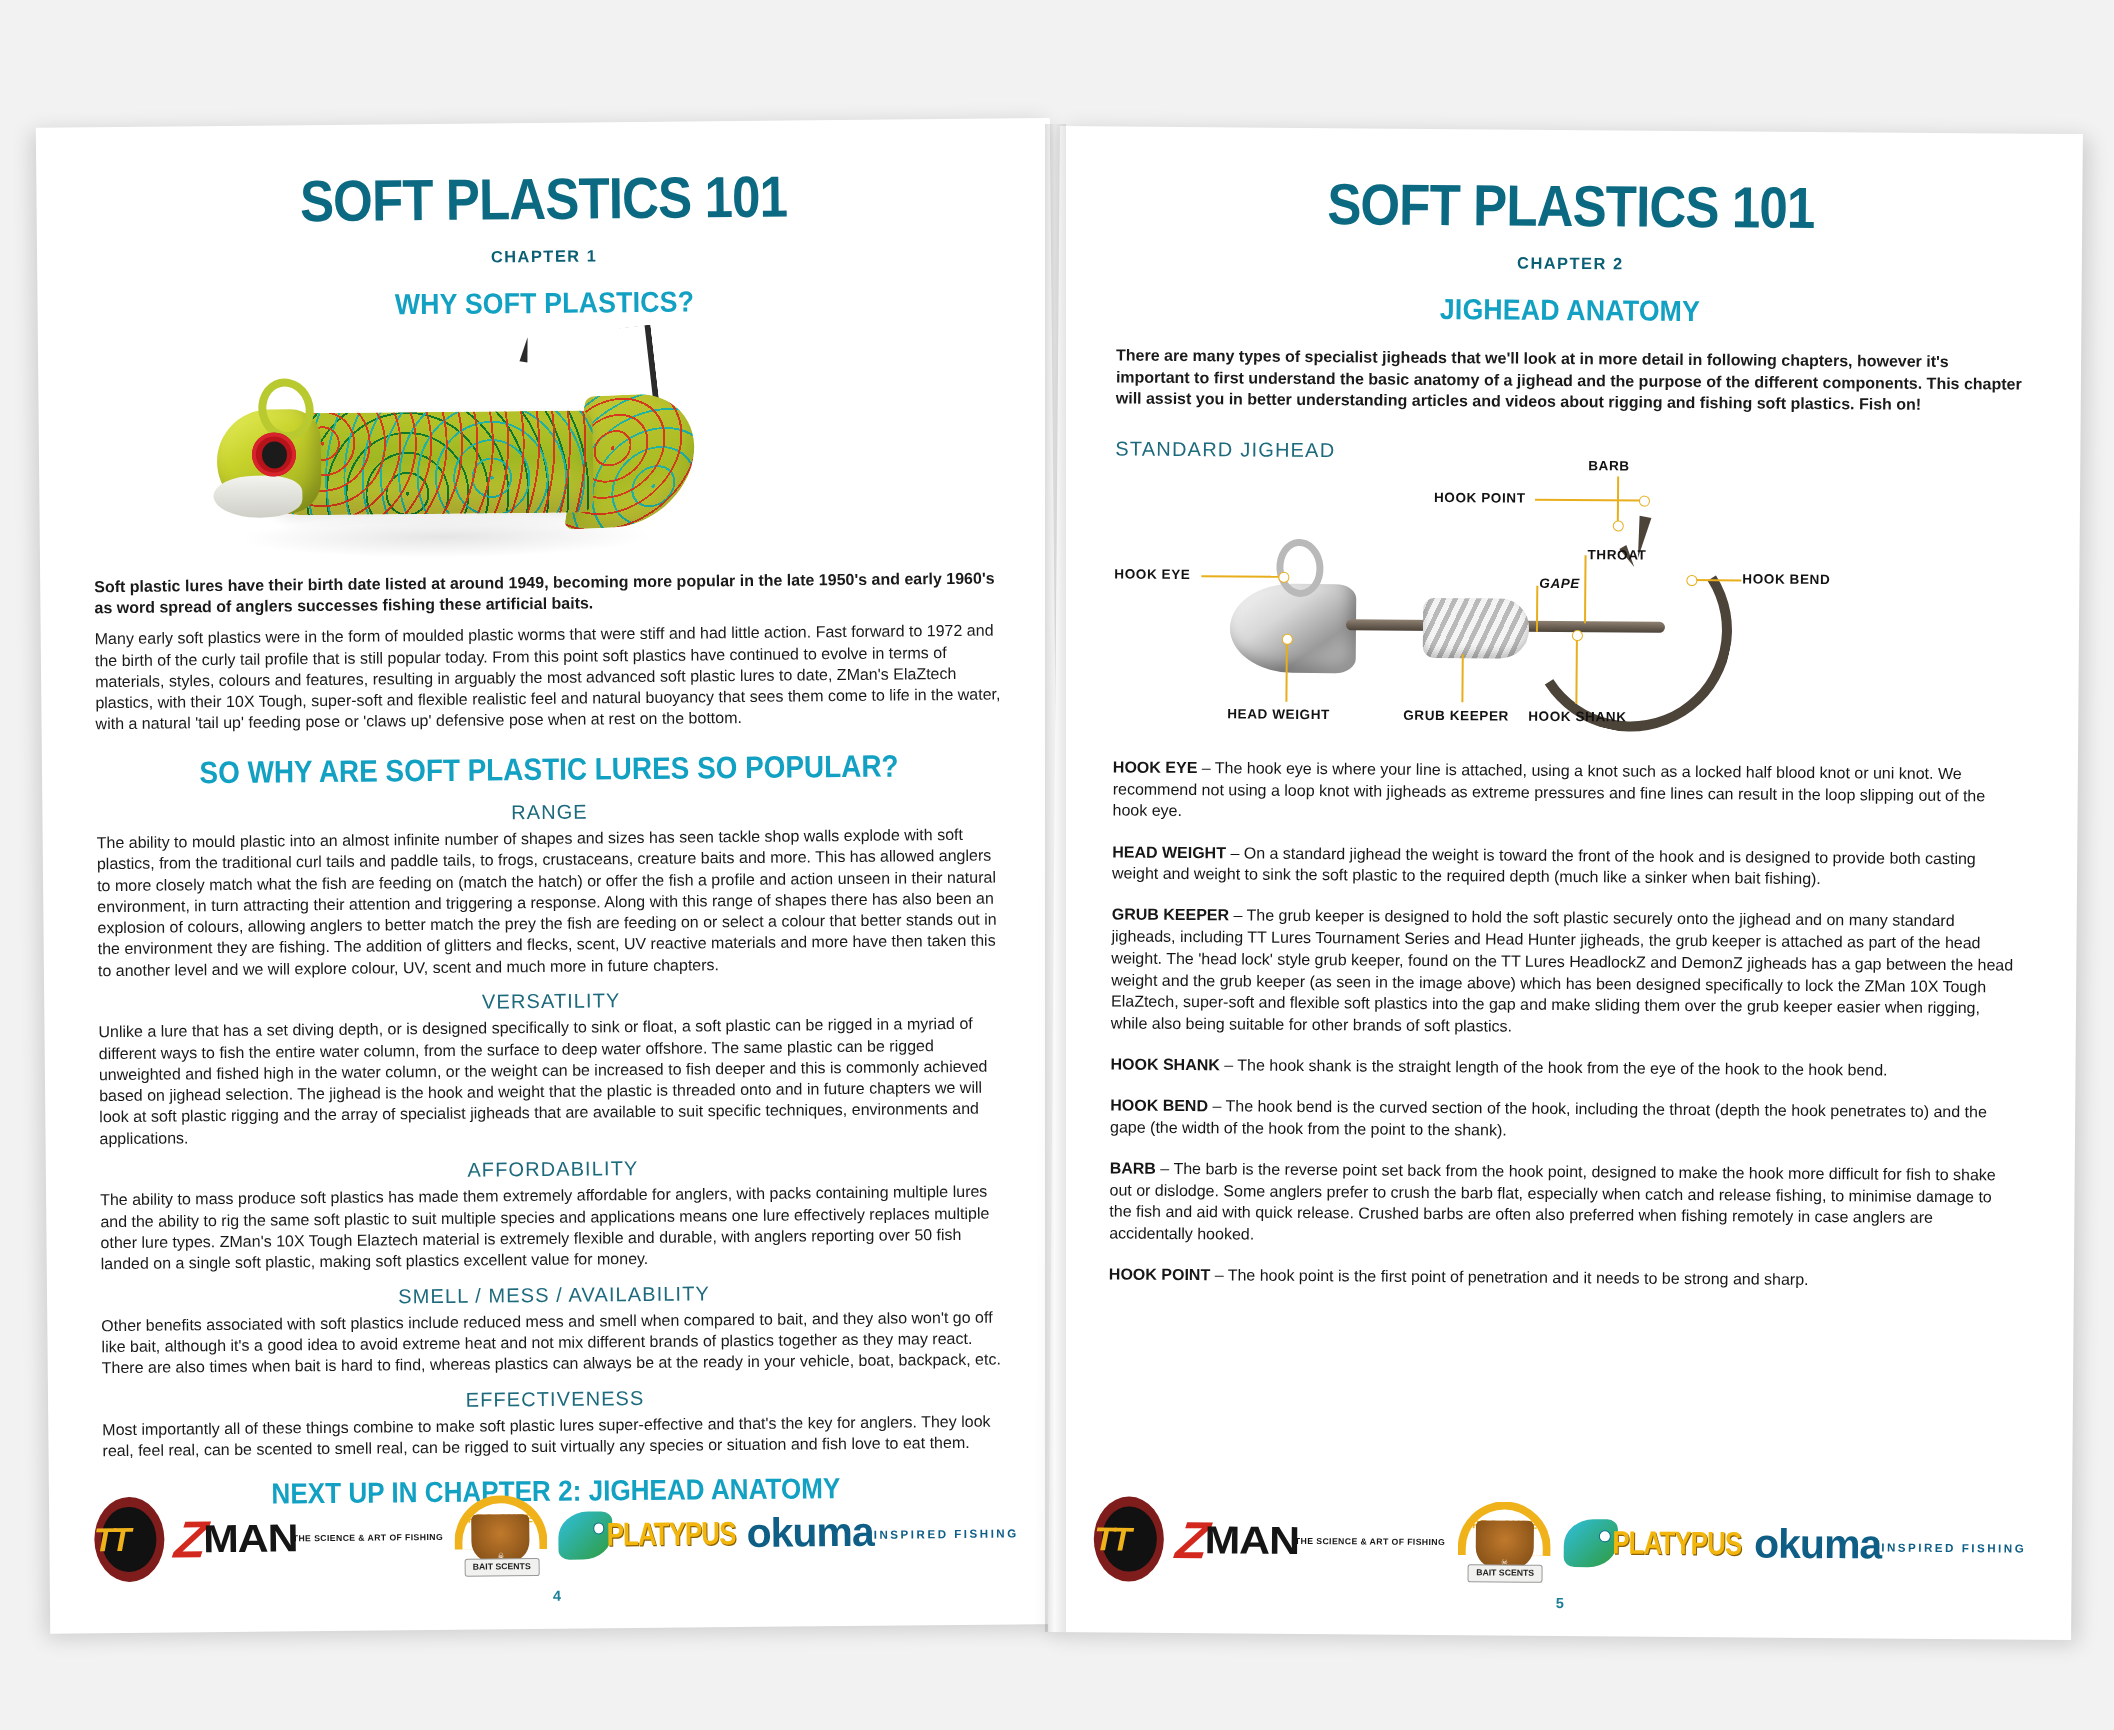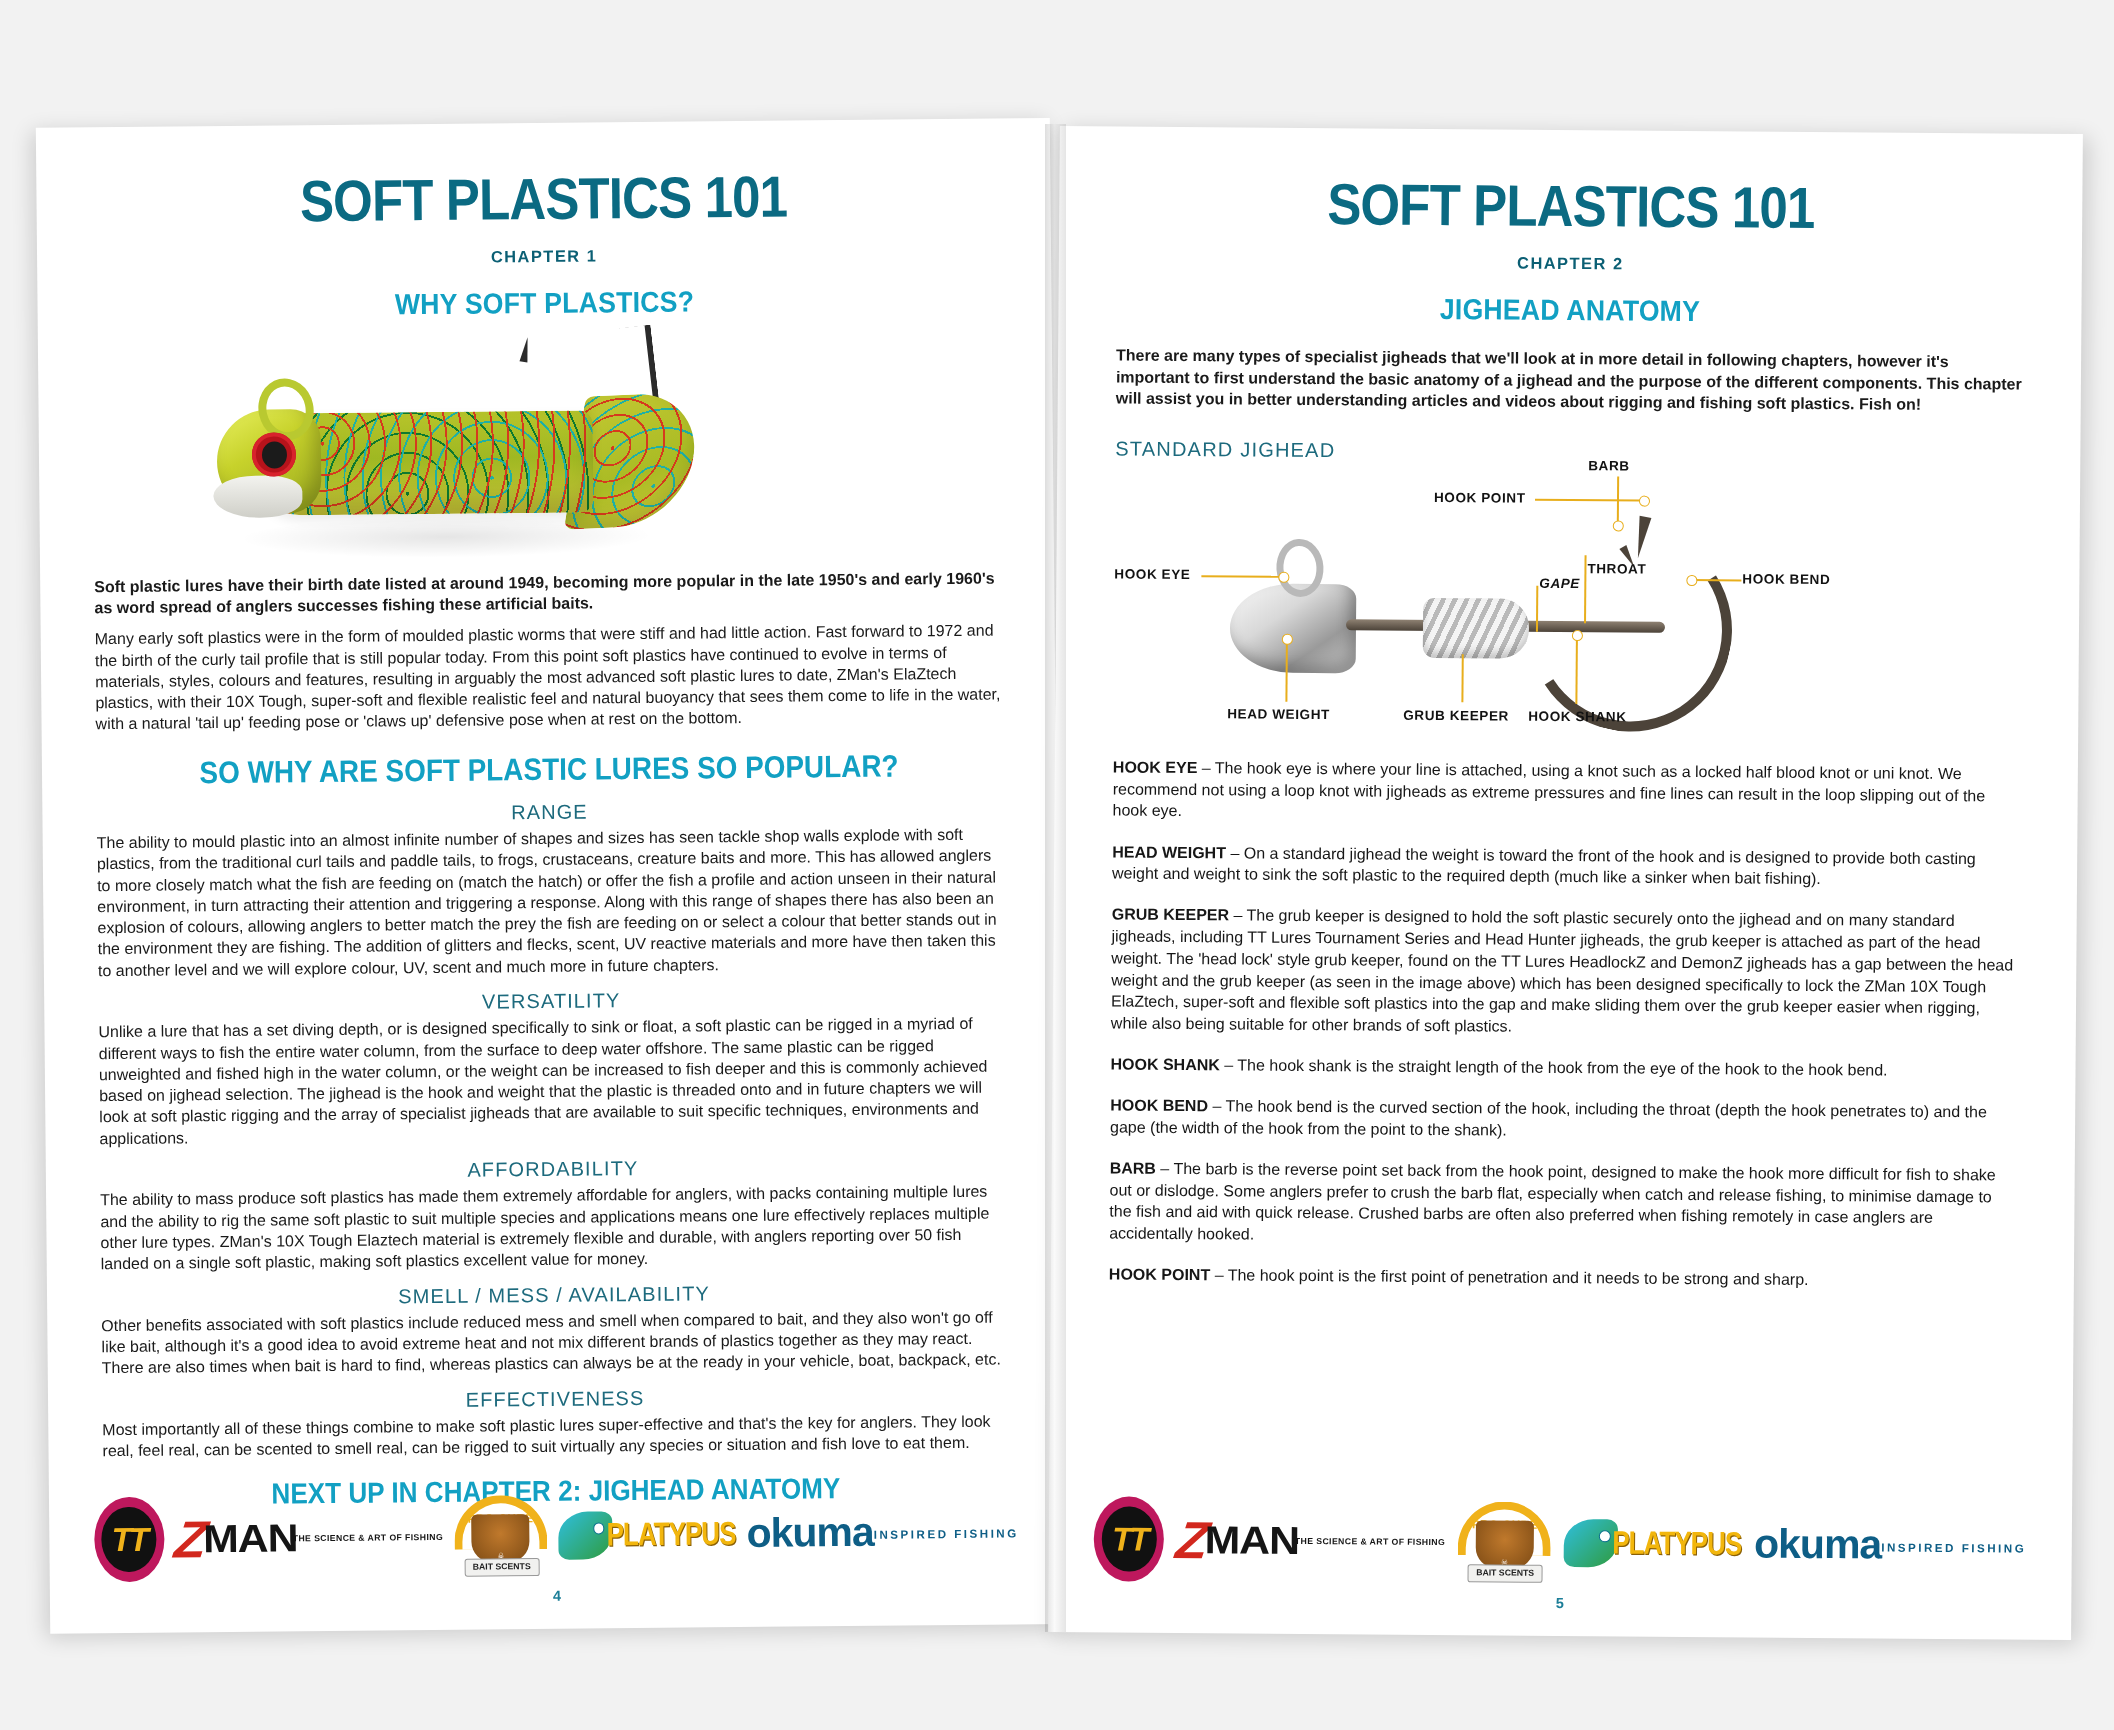--- a/index.html
+++ b/index.html
@@ -190,22 +190,22 @@
   }
 
   
   .logos{
     position:absolute;left:0;right:0;bottom:56px;
     display:flex;align-items:center;justify-content:space-around;
     padding:0 39px;
   }
   .logo{height:75px;display:flex;align-items:center;justify-content:center;}
   .logo-tt{
-    width:70px;height:85px;border-radius:50%;background:#be185d;
-    display:flex;align-items:center;justify-content:center;position:relative;
+    width:70px;height:85px;border-radius:50%;background:#7f1d1d;
+    display:flex;align-items:center;position:relative;
   }
   .logo-tt:before{
     content:"";position:absolute;left:7.7px;top:9.7px;right:7.7px;bottom:9.7px;
     border-radius:50%;background:#111;
   }
   .logo-tt span{
     position:relative;color:#f0b21b;font-weight:bold;font-size:33px;
     font-style:italic;letter-spacing:-2.9px;
   }
   .logo-zman{text-align:center;line-height:1;}
@@ -371,21 +371,21 @@
         <div class="dg-barb"></div>
 
         <div class="dg-label" style="left:473px;top:-11.6px;">BARB</div>
         <div class="dg-line" style="left:502px;top:5.8px;width:1.9px;height:46px;"></div>
         <div class="dg-dot" style="left:498px;top:50px;"></div>
 
         <div class="dg-label" style="left:319px;top:21px;">HOOK POINT</div>
         <div class="dg-line" style="left:420px;top:29px;width:106px;height:1.9px;"></div>
         <div class="dg-dot" style="left:524px;top:25px;"></div>
 
-        <div class="dg-label" style="left:473px;top:91px;">THROAT</div>
+        <div class="dg-label" style="left:473px;top:77px;">THROAT</div>
         <div class="dg-line" style="left:470px;top:85px;width:1.9px;height:68px;"></div>
 
         <div class="dg-label" style="left:425px;top:106px;font-style:italic;">GAPE</div>
         <div class="dg-line" style="left:422px;top:116px;width:1.9px;height:46px;"></div>
 
         <div class="dg-label" style="left:628px;top:100px;">HOOK BEND</div>
         <div class="dg-line" style="left:577px;top:108px;width:50px;height:1.9px;"></div>
         <div class="dg-dot" style="left:572px;top:104px;"></div>
 
         <div class="dg-label" style="left:0px;top:100px;">HOOK EYE</div>

